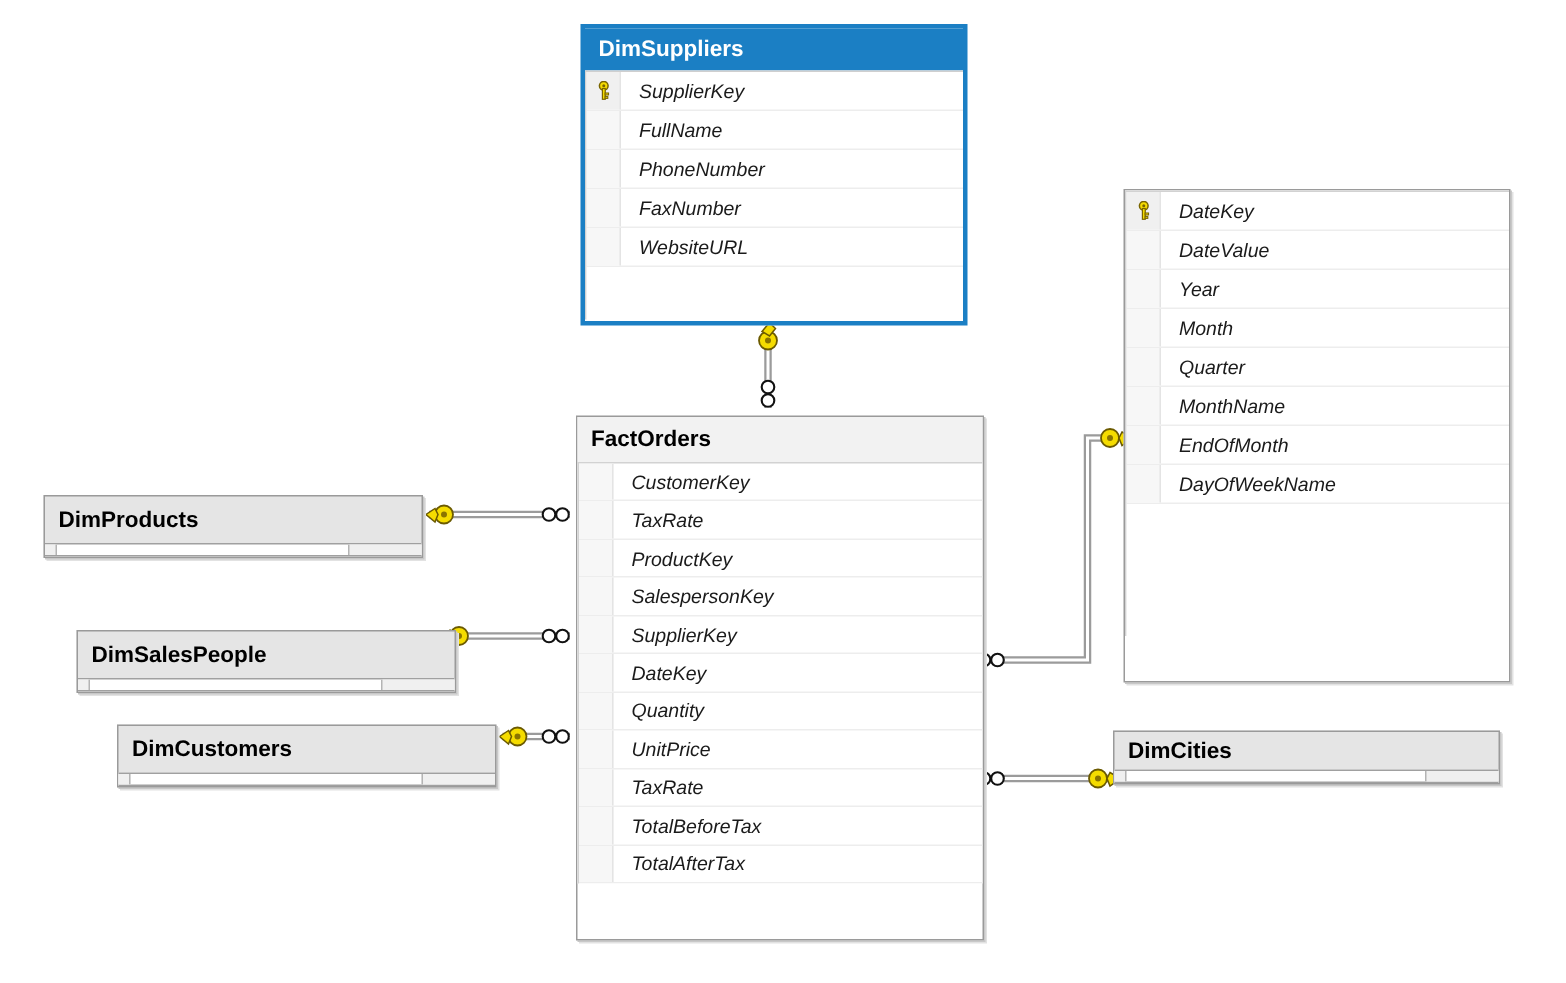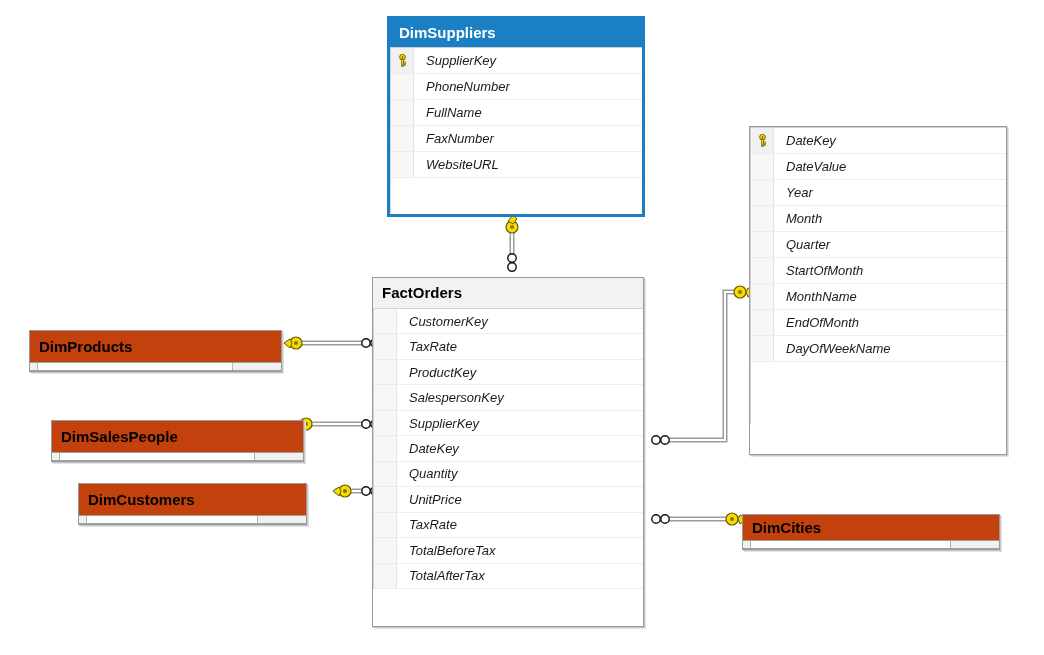--- a/index.html
+++ b/index.html
@@ -69,21 +69,21 @@
   .row.filler{border-bottom:none;}
   .row.filler .keycell{border-right:none;background:#ffffff;}
 
   
   .keyico{display:block;width:11px;height:13px;}
 
   
   .tblc{
     position:absolute;box-sizing:border-box;
     border:1px solid #9a9a9a;
-    background:#c2410c;
+    background:#e5e5e5;
     box-shadow:1px 1px 0 0 #c8c8c8, 2px 2px 0 0 #e2e2e2;
   }
   .tblc-hdr{
     box-sizing:border-box;
     padding-left:9px;
     font-weight:bold;font-size:15px;color:#000;
     white-space:nowrap;
     display:flex;align-items:center;
   }
   .tblc-bar{
@@ -179,25 +179,25 @@
                 <circle cx="5.5" cy="3.2" r="1" fill="#7a6600"></circle>
                 <rect x="4.6" y="5" width="1.9" height="7.2" fill="#f5dc00" stroke="#7a6600" stroke-width="0.8"></rect>
                 <rect x="6.4" y="8" width="2.3" height="1.3" fill="#f5dc00" stroke="#7a6600" stroke-width="0.7"></rect>
                 <rect x="6.4" y="10.4" width="1.8" height="1.2" fill="#f5dc00" stroke="#7a6600" stroke-width="0.7"></rect>
               </svg>
             </div>
             <div class="colname">SupplierKey</div>
           </div>
           <div class="row">
             <div class="keycell"></div>
+            <div class="colname">FullName</div>
+          </div>
+          <div class="row">
+            <div class="keycell"></div>
             <div class="colname">PhoneNumber</div>
-          </div>
-          <div class="row">
-            <div class="keycell"></div>
-            <div class="colname">FullName</div>
           </div>
           <div class="row">
             <div class="keycell"></div>
             <div class="colname">FaxNumber</div>
           </div>
           <div class="row">
             <div class="keycell"></div>
             <div class="colname">WebsiteURL</div>
           </div>
           <div class="row filler" style="height: auto; flex: 1 1 0%;">
@@ -230,40 +230,36 @@
           <div class="row">
             <div class="keycell"></div>
             <div class="colname">Month</div>
           </div>
           <div class="row">
             <div class="keycell"></div>
             <div class="colname">Quarter</div>
           </div>
           <div class="row">
             <div class="keycell"></div>
-            <div class="colname">StartOfMonth</div>
-          </div>
-          <div class="row">
-            <div class="keycell"></div>
             <div class="colname">MonthName</div>
           </div>
           <div class="row">
             <div class="keycell"></div>
             <div class="colname">EndOfMonth</div>
           </div>
           <div class="row">
             <div class="keycell"></div>
             <div class="colname">DayOfWeekName</div>
           </div>
           <div class="row filler" style="height: auto; flex: 1 1 0%;">
             <div class="keycell"></div>
           </div>
         </div>
       </div>
-      <div class="tbl normal" style="left: 372px; top: 277px; width: 272px; height: 350px;">
+      <div class="tbl normal" style="left: 384px; top: 277px; width: 272px; height: 350px;">
         <div class="tbl-hdr">FactOrders</div>
         <div class="tbl-body" style="height: 281px; display: flex; flex-direction: column;">
           <div class="row">
             <div class="keycell"></div>
             <div class="colname">CustomerKey</div>
           </div>
           <div class="row">
             <div class="keycell"></div>
             <div class="colname">TaxRate</div>
           </div>
@@ -315,28 +311,28 @@
           <span class="thumbR"></span>
         </div>
       </div>
       <div class="tblc" style="left: 51px; top: 420px; width: 253px; height: 42px;">
         <div class="tblc-hdr" style="height: 31px;">DimSalesPeople</div>
         <div class="tblc-bar">
           <span class="thumbL"></span>
           <span class="thumbR"></span>
         </div>
       </div>
-      <div class="tblc" style="left: 78px; top: 483px; width: 229px; height: 42px;">
+      <div class="tblc" style="left: 78px; top: 483px; width: 253px; height: 42px;">
         <div class="tblc-hdr" style="height: 31px;">DimCustomers</div>
         <div class="tblc-bar">
           <span class="thumbL"></span>
           <span class="thumbR"></span>
         </div>
       </div>
-      <div class="tblc" style="left: 742px; top: 514px; width: 258px; height: 36px;">
+      <div class="tblc" style="left: 742px; top: 487px; width: 258px; height: 36px;">
         <div class="tblc-hdr" style="height: 25px;">DimCities</div>
         <div class="tblc-bar">
           <span class="thumbL"></span>
           <span class="thumbR"></span>
         </div>
       </div>
     </div>
 </div>
 
 </body></html>

